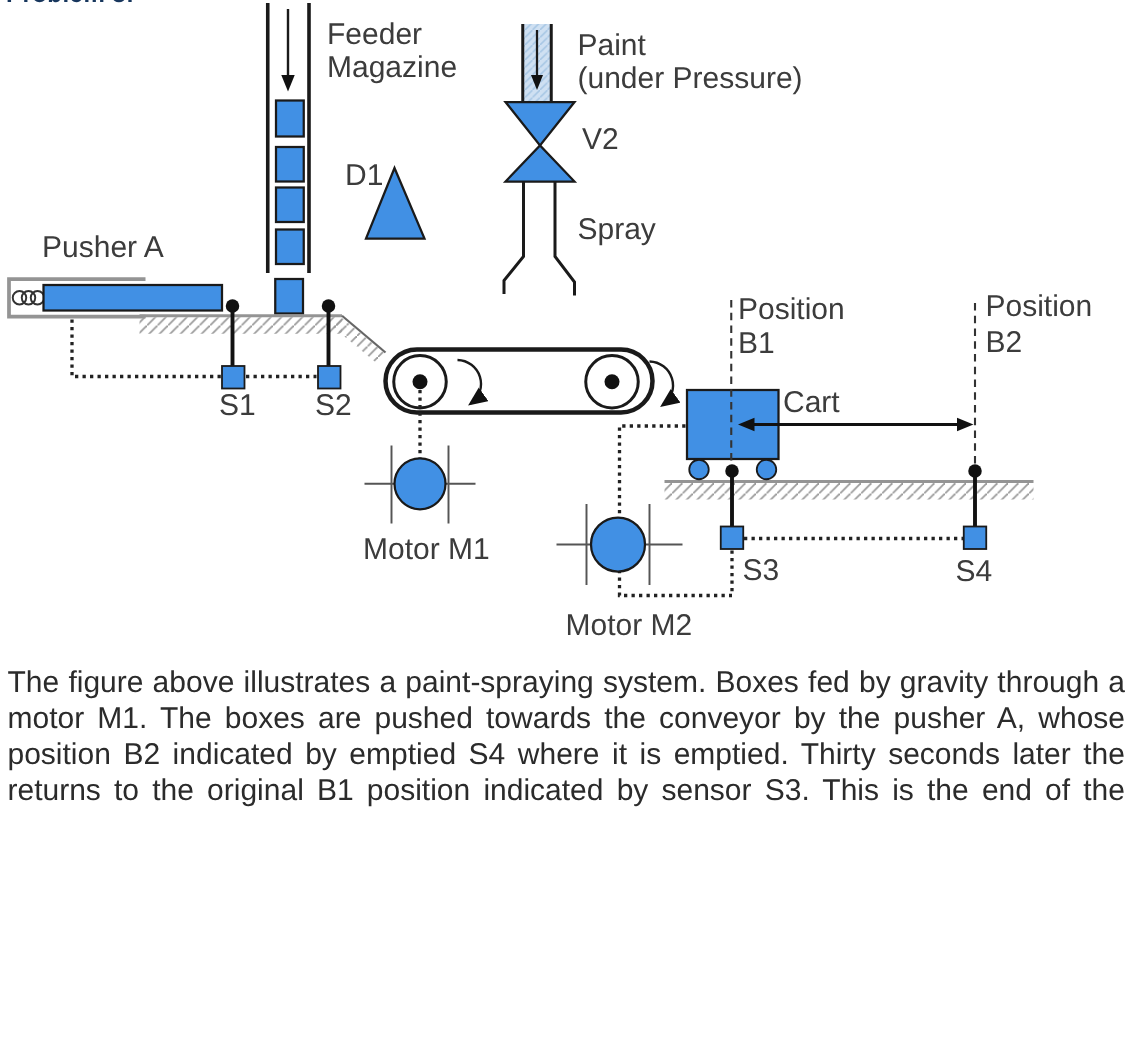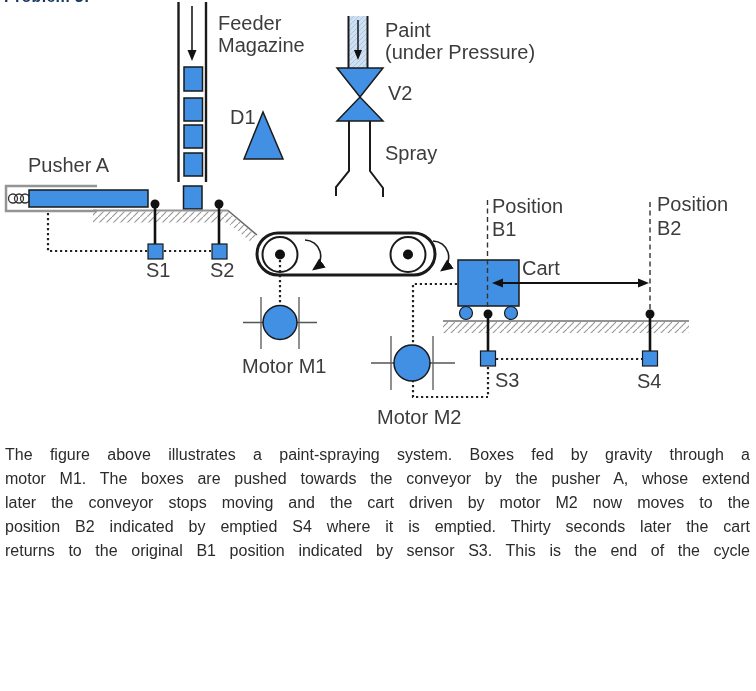--- a/index.html
+++ b/index.html
@@ -22,21 +22,21 @@
   .thinblue{fill:var(--fill-blue,#4190e4);stroke:var(--outline,#1a1a1a);stroke-width:1.2;}
   .ink{stroke:var(--outline,#1a1a1a);fill:none;}
   .grayline{stroke:var(--gray,#949494);fill:none;}
   .dotted{stroke:#222;stroke-width:2.2;stroke-dasharray:2.2 2.8;fill:none;}
   .dashed{stroke:#333;stroke-width:1.4;stroke-dasharray:5 3.5;fill:none;}
   .pin{fill:#111;}
   .stem{stroke:#111;stroke-width:2.6;}
   .paragraph{
     position:absolute;top:443px;left:0;width:756px;
     padding:0 6px 0 5px;box-sizing:border-box;
-    font-size:16px;line-height:24px;color:#2b2b2b;
+    font-size:20px;line-height:24px;color:#2b2b2b;
   }
   .jline{text-align:justify;text-align-last:justify;height:24px;overflow:hidden;}
   .jline.last{text-align-last:left;}
 </style>
 </head>
 <body>
 
 <div class="problem-header">Problem 3:</div>
 
 <div class="figure-wrap">
@@ -196,16 +196,15 @@
     <line x1="501" y1="283" x2="640" y2="283" stroke="#111" stroke-width="2"></line>
     <polygon points="503,278.5 503,287.5 492,283" fill="#111"></polygon>
     <polygon points="638,278.5 638,287.5 649,283" fill="#111"></polygon>
   </g>
 </svg>
 </div>
 
 <div class="paragraph">
   <div class="jline">The figure above illustrates a paint-spraying system. Boxes fed by gravity through a</div>
   <div class="jline">motor M1. The boxes are pushed towards the conveyor by the pusher A, whose extend</div>
-  <div class="jline">later the conveyor stops moving and the cart driven by motor M2 now moves to the</div>
   <div class="jline">position B2 indicated by emptied S4 where it is emptied. Thirty seconds later the cart</div>
   <div class="jline">returns to the original B1 position indicated by sensor S3. This is the end of the cycle</div>
 </div>
 
 </body></html>

